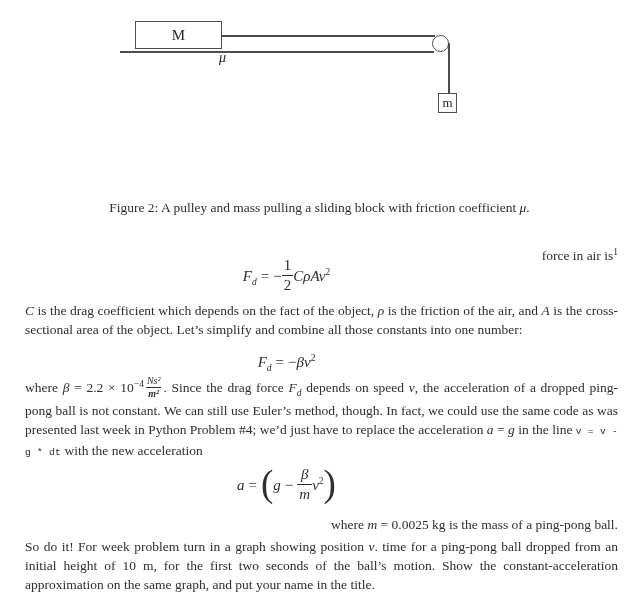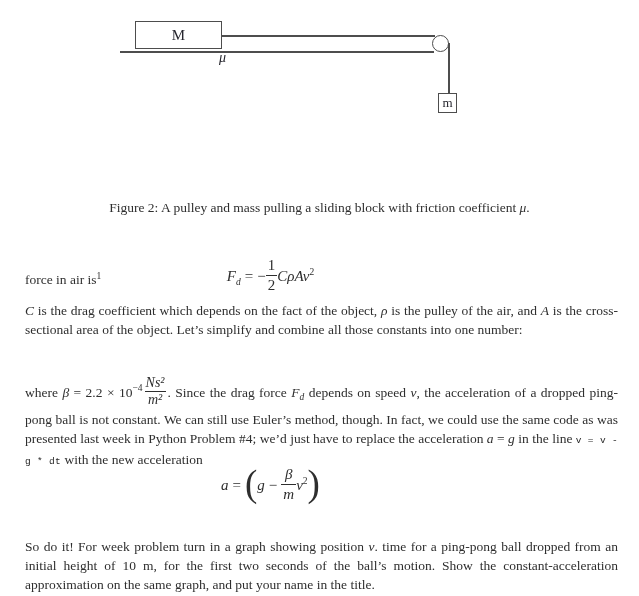--- a/index.html
+++ b/index.html
@@ -39,43 +39,43 @@
 
   
   .caption {
     position: absolute; top: 200px; left: 0; width: 639px;
     text-align: center; font-size: 13.5px;
   }
   .para {
     position: absolute; left: 25px; width: 593px;
     font-size: 13.5px; line-height: 19px; text-align: justify;
   }
-  .single { text-align: left; margin-top: 24px; }
+  .single { text-align: right; }
   .var { font-style: italic; }
   sup { font-size: 9.5px; line-height: 0; }
   sub { font-size: 9.5px; line-height: 0; font-style: italic; }
 
   
   .eq {
-    position: absolute; left: 0; width: 541px; text-align: center;
+    position: absolute; left: 16px; width: 541px; text-align: center;
     font-size: 15px; white-space: nowrap;
   }
   .eq .rel { margin: 0 4px; }
   .frac {
     display: inline-block; vertical-align: middle; text-align: center;
     line-height: 1.12; position: relative; top: -2px;
   }
   .frac .num { display: block; border-bottom: 1px solid currentColor; padding: 0 2px 1px 2px; }
   .frac .den { display: block; padding: 1px 2px 0 2px; }
   .frac-small {
     display: inline-block; vertical-align: middle; text-align: center;
-    font-size: 14px; line-height: 1.15; position: relative; top: -2px; margin: 0 2px;
+    font-size: 10px; line-height: 1.15; position: relative; top: -2px; margin: 0 2px;
   }
   .frac-small .num { display: block; border-bottom: 0.8px solid currentColor; padding: 0 1px; font-style: italic; }
-  .frac-small .den { display: block; padding: 0 1px; font-style: italic; }
+  .frac-small .den { display: block; padding: 0 1px; font-style: italic; font-weight: bold; }
   .paren {
     font-size: 37px; font-weight: 300; line-height: 0;
     vertical-align: middle; position: relative; top: -2px;
     font-family: "Liberation Serif", serif;
   }
   .code {
     font-family: "Liberation Mono", "DejaVu Sans Mono", monospace;
     font-size: 9.5px; letter-spacing: 0.3px; color: #262626;
   }
 </style>
@@ -97,23 +97,25 @@
     </div>
     <div class="mu-label">μ</div>
   </div>
 
   <div class="caption"><span>Figure 2: A pulley and mass pulling a sliding block with friction coefficient </span><span class="var">μ</span><span>.</span></div>
 
   <div class="para single" style="top:246px;"><span>force in air is</span><sup style="font-style:normal;">1</sup></div>
 
   <div class="eq" style="top:259px;"><span class="var">F</span><sub>d</sub><span class="rel">=</span><span>−</span><span class="frac"><span class="num">1</span><span class="den">2</span></span><span class="var">CρAv</span><sup style="font-style:normal;">2</sup></div>
 
-  <div class="para" style="top:301px;"><span class="var">C</span><span> is the drag coefficient which depends on the fact of the object, </span><span class="var">ρ</span><span> is the pulley of the air, and </span><span class="var">A</span><span> is the cross-sectional area of the object. Let’s simplify and combine all those constants into one number:</span></div>
+  <div class="para" style="top:301px;"><span class="var">C</span><span> is the drag coefficient which depends on the fact of the object, </span><span class="var">ρ</span><span> is the friction of the air, and </span><span class="var">A</span><span> is the cross-sectional area of the object. Let’s simplify and combine all those constants into one number:</span></div>
 
+  <div class="eq" style="top:354px;"><span class="var">F</span><sub>d</sub><span class="rel">=</span><span>−</span><span class="var">βv</span><sup style="font-style:normal;">2</sup></div>
 
   <div class="para" style="top:377px;"><span>where </span><span class="var">β</span><span> = 2.2 × 10</span><sup style="font-style:normal;">−4</sup><span class="frac-small"><span class="num">Ns²</span><span class="den">m²</span></span><span>. Since the drag force </span><span class="var">F</span><sub>d</sub><span> depends on speed </span><span class="var">v</span><span>, the acceleration of a dropped ping-pong ball is not constant. We can still use Euler’s method, though. In fact, we could use the same code as was presented last week in Python Problem #4; we’d just have to replace the acceleration </span><span class="var">a</span><span> = </span><span class="var">g</span><span> in the line </span><span class="code">v = v - g * dt</span><span> with the new acceleration</span></div>
 
   <div class="eq" style="top:468px;"><span class="var">a</span><span class="rel">=</span><span class="paren">(</span><span class="var">g</span><span class="rel">−</span><span class="frac"><span class="num var">β</span><span class="den var">m</span></span><span class="var">v</span><sup style="font-style:normal;">2</sup><span class="paren">)</span></div>
 
+  <div class="para single" style="top:515px;"><span>where </span><span class="var">m</span><span> = 0.0025 kg is the mass of a ping-pong ball.</span></div>
 
   <div class="para" style="top:537px;"><span>So do it!  For week problem turn in a graph showing position </span><span class="var">v</span><span>. time for a ping-pong ball dropped from an initial height of 10 m, for the first two seconds of the ball’s motion. Show the constant-acceleration approximation on the same graph, and put your name in the title.</span></div>
 
 </div>
 
 </body></html>

